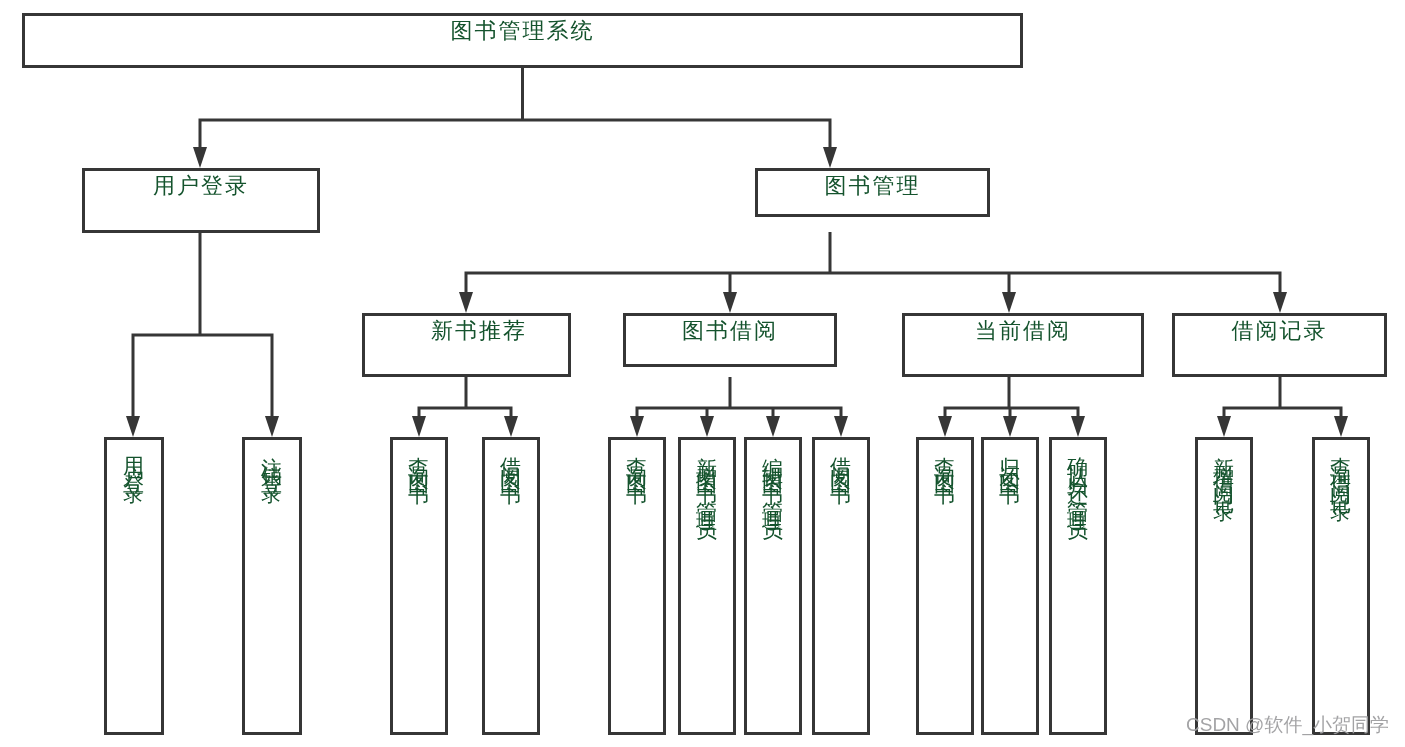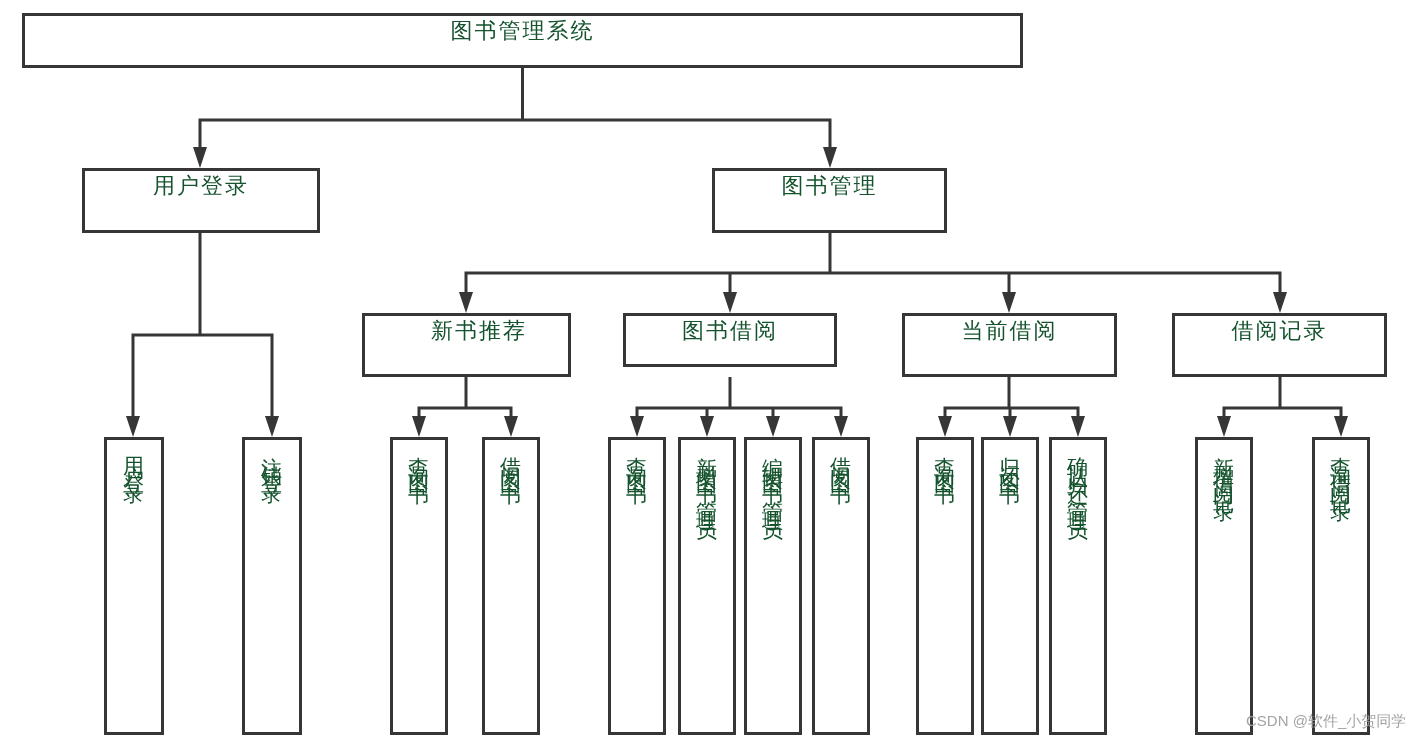--- a/index.html
+++ b/index.html
@@ -46,23 +46,23 @@
   }
   .node.v span {
     writing-mode: vertical-rl;
     font-size: 21px;
     letter-spacing: 9px;
     line-height: 1;
     white-space: nowrap;
   }
   .watermark {
     position: absolute;
-    left: 1246px;
+    left: 1186px;
     top: 712px;
-    font-size: 15px;
+    font-size: 19px;
     color: rgba(158, 158, 160, 0.95);
     white-space: nowrap;
     z-index: 5;
   }
 </style>
 </head>
 <body>
 
 <div class="stage">
 
@@ -109,31 +109,31 @@
     </g>
   </svg>
 
   <div class="node h" style="left:22px;top:13px;width:1001px;height:55px;">
     <span>图书管理系统</span>
   </div>
 
   <div class="node h" style="left:82px;top:168px;width:238px;height:65px;">
     <span>用户登录</span>
   </div>
-  <div class="node h" style="left:712px;top:168px;width:235px;height:65px;">
+  <div class="node h" style="left:755px;top:168px;width:235px;height:49px;">
     <span>图书管理</span>
   </div>
 
   <div class="node h" style="left:362px;top:313px;width:209px;height:64px;padding-left:25px;">
     <span>新书推荐</span>
   </div>
   <div class="node h" style="left:623px;top:313px;width:214px;height:54px;">
     <span>图书借阅</span>
   </div>
-  <div class="node h" style="left:902px;top:313px;width:215px;height:64px;">
+  <div class="node h" style="left:902px;top:313px;width:242px;height:64px;">
     <span>当前借阅</span>
   </div>
   <div class="node h" style="left:1172px;top:313px;width:215px;height:64px;">
     <span>借阅记录</span>
   </div>
 
   <div class="node v" style="left:104px;top:437px;width:60px;height:298px;">
     <span>用户登录</span>
   </div>
   <div class="node v" style="left:242px;top:437px;width:60px;height:298px;">

